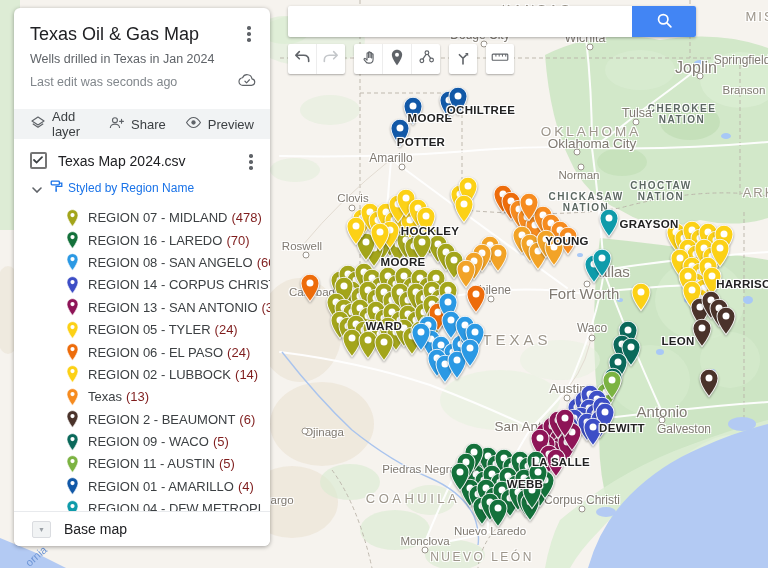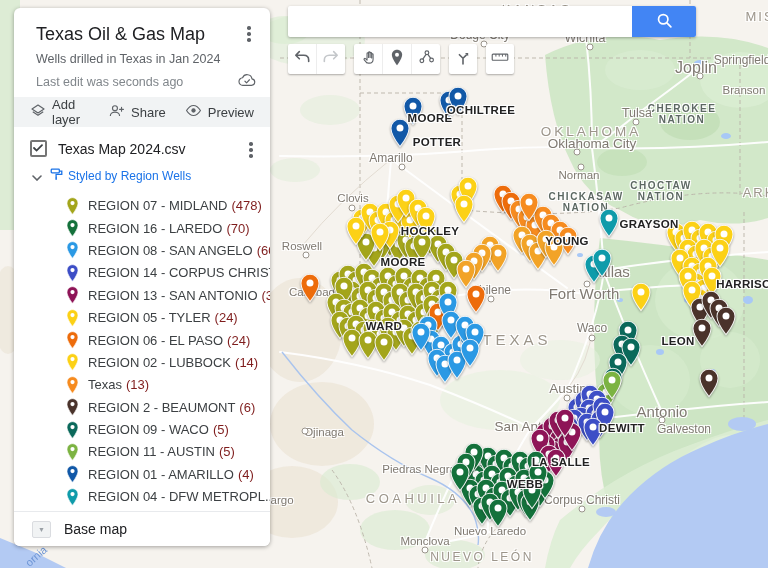--- a/index.html
+++ b/index.html
@@ -24,21 +24,21 @@
   #searchbar input{flex:1;border:none;outline:none;padding:0 10px;font-size:14px;font-family:"Liberation Sans",sans-serif;background:transparent;}
   #search-btn{width:64px;height:31px;background:#4285F4;border:none;border-radius:0 2px 2px 0;display:flex;align-items:center;justify-content:center;cursor:pointer;}
   
   #map-toolbar{position:absolute;top:44px;left:288px;display:flex;gap:9px;z-index:30;}
   .tb-group{display:flex;background:#fff;border-radius:2px;box-shadow:0 1px 2px rgba(0,0,0,.3);}
   .tb-btn{width:28px;height:30px;display:flex;align-items:center;justify-content:center;cursor:pointer;border-right:1px solid #EDEDED;}
   .tb-btn:last-child{border-right:none;}
   
   #sidebar{position:absolute;left:14px;top:8px;width:256px;height:538px;background:#fff;border-radius:6px;
     box-shadow:0 1px 4px rgba(0,0,0,.35);z-index:40;overflow:hidden;}
-  #sb-header{padding:16px 14px 6px 16px;margin-left:6px;}
+  #sb-header{padding:16px 14px 18px 16px;}
   #sb-title-row{display:flex;align-items:flex-start;}
   #sb-title{font-size:18px;color:#202124;font-weight:500;flex:1;}
   .kebab{width:14px;display:flex;flex-direction:column;align-items:center;gap:2.5px;cursor:pointer;padding-top:2px;}
   .kebab i{width:3.5px;height:3.5px;border-radius:50%;background:#5F6368;display:block;}
   #sb-subtitle{font-size:12.5px;color:#5F6368;margin-top:7px;}
   #sb-lastedit-row{display:flex;align-items:center;margin-top:7px;}
   #sb-lastedit{font-size:12.5px;color:#80868B;flex:1;}
   #sb-actions{height:30px;background:#F1F3F4;display:flex;align-items:center;gap:19px;padding:0 16px;}
   .sb-action{display:flex;align-items:center;gap:6px;font-size:13px;color:#3C4043;cursor:pointer;}
   #layer-block{padding:13px 12px 0 16px;}
@@ -1635,21 +1635,21 @@
         <div class="pin" style="left: 532px; top: 510px;">
           <svg width="21" height="30" viewBox="0 0 24 34">
             <path d="M12 1.3C6.1 1.3 1.7 5.8 1.7 11.6c0 7.9 10.3 21 10.3 21s10.3-13.1 10.3-21C22.3 5.8 17.9 1.3 12 1.3z" fill="#14713B" stroke="rgba(255,255,255,.9)" stroke-width="1.2"></path>
             <circle cx="12" cy="11.4" r="4" fill="#fff"></circle>
           </svg>
         </div>
       </div>
     <div id="county-layer">
         <div class="map-label lbl-county" style="left: 430px; top: 118px;">MOORE</div>
         <div class="map-label lbl-county" style="left: 481px; top: 110px;">OCHILTREE</div>
-        <div class="map-label lbl-county" style="left: 437px; top: 142px;">POTTER</div>
+        <div class="map-label lbl-county" style="left: 421px; top: 142px;">POTTER</div>
         <div class="map-label lbl-county" style="left: 430px; top: 231px;">HOCKLEY</div>
         <div class="map-label lbl-county" style="left: 403px; top: 262px;">MOORE</div>
         <div class="map-label lbl-county" style="left: 384px; top: 326px;">WARD</div>
         <div class="map-label lbl-county" style="left: 567px; top: 241px;">YOUNG</div>
         <div class="map-label lbl-county" style="left: 649px; top: 224px;">GRAYSON</div>
         <div class="map-label lbl-county" style="left: 748px; top: 284px;">HARRISON</div>
         <div class="map-label lbl-county" style="left: 658px; top: 341px; padding-left: 40px;">LEON</div>
         <div class="map-label lbl-county" style="left: 622px; top: 428px;">DEWITT</div>
         <div class="map-label lbl-county" style="left: 561px; top: 462px;">LA SALLE</div>
         <div class="map-label lbl-county" style="left: 525px; top: 484px;">WEBB</div>
@@ -1784,21 +1784,21 @@
       </div>
       <div id="styled-row">
         <span><svg width="10" height="6" viewBox="0 0 10 6">
               <path d="M1 1 L5 5 L9 1" fill="none" stroke="#5F6368" stroke-width="1.6" stroke-linecap="round"></path>
             </svg></span>
         <span style="margin-left:8px;"><svg width="13" height="13" viewBox="0 0 16 16">
               <rect x="1.5" y="1.5" width="10" height="4.5" rx="1" fill="none" stroke="#1A73E8" stroke-width="1.6"></rect>
               <path d="M11.5 3.8 h3 v4 h-7 v2" fill="none" stroke="#1A73E8" stroke-width="1.6"></path>
               <rect x="6.6" y="10" width="1.9" height="4.5" fill="#1A73E8"></rect>
             </svg></span>
-        <span id="styled-label">Styled by Region Wells</span>
+        <span id="styled-label">Styled by Region Name</span>
       </div>
     </div>
     <div id="legend">
         <div class="legend-row">
           <svg width="13" height="18" viewBox="0 0 24 34">
             <path d="M12 1.3C6.1 1.3 1.7 5.8 1.7 11.6c0 7.9 10.3 21 10.3 21s10.3-13.1 10.3-21C22.3 5.8 17.9 1.3 12 1.3z" fill="#A3A51B" stroke="rgba(255,255,255,.9)" stroke-width="1.2"></path>
             <circle cx="12" cy="11.4" r="4" fill="#fff"></circle>
           </svg>
           <span class="ll">REGION 07 - MIDLAND</span>
           <span class="lc">(478)</span>

